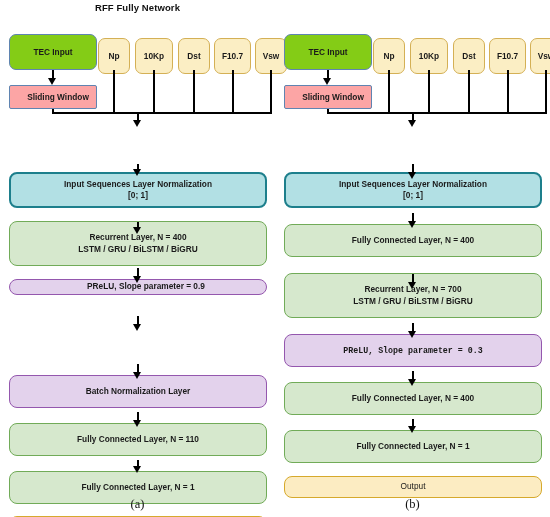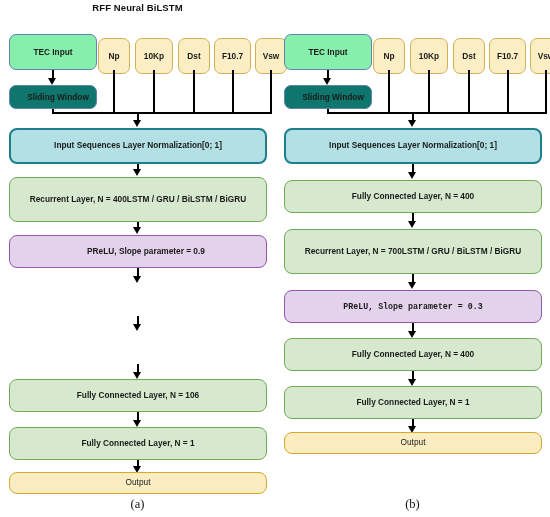--- a/index.html
+++ b/index.html
@@ -43,37 +43,37 @@
 
   
   .tec-box {
     position: absolute;
     left: 9px;
     top: 34px;
     width: 88px;
     height: 36px;
     border: 1.6px solid #5f84b1;
     border-radius: 7px;
-    background: #86efac;
+    background: #84cc16;
     display: flex;
     align-items: center;
     justify-content: center;
     font-size: 8.3px;
     font-weight: bold;
     box-sizing: border-box;
   }
   .sliding-box {
     position: absolute;
     left: 9px;
     top: 85px;
     width: 88px;
     height: 24px;
     border: 1.6px solid #5f84b1;
-    border-radius: 7px;
-    background: #0f766e;
+    border-radius: 2px;
+    background: #fca5a5;
     display: flex;
     align-items: center;
     justify-content: center;
     font-size: 8.3px;
     font-weight: bold;
     box-sizing: border-box;
     padding-left: 10px;
   }
   .feat-box {
     position: absolute;
@@ -91,28 +91,29 @@
   }
 
   
   .layer {
     position: absolute;
     left: 9px;
     width: 258px;
     border-radius: 8px;
     box-sizing: border-box;
     display: flex;
-    flex-direction: row;
+    flex-direction: column;
     align-items: center;
     justify-content: center;
     text-align: center;
     font-size: 8.3px;
     font-weight: bold;
     line-height: 1.35;
     padding: 0 4px;
+    margin-top: 44px;
   }
   .layer .ln2 { display: block; }
   .layer-norm {
     background: #b2e0e4;
     border: 2px solid #1d7f8c;
   }
   .layer-green {
     background: #d6e8cd;
     border: 1.6px solid #71ab58;
   }
@@ -154,21 +155,21 @@
     font-size: 12.5px;
     color: #111111;
   }
 </style>
 </head>
 <body>
 
 <div id="figure">
 
   <div class="panel" id="panel-a">
-    <div class="panel-title">RFF Neural BiLSTM</div>
+    <div class="panel-title">RFF Fully Network</div>
 
     <div class="tec-box">TEC Input</div>
     <div class="sliding-box">Sliding Window</div>
 
     <div class="feat-box" style="left:98px;  width:32px;">Np</div>
     <div class="feat-box" style="left:135px; width:38px;">10Kp</div>
     <div class="feat-box" style="left:178px; width:32px;">Dst</div>
     <div class="feat-box" style="left:214px; width:37px;">F10.7</div>
     <div class="feat-box" style="left:255px; width:32px;">Vsw</div>
 
@@ -194,34 +195,37 @@
     <div class="vline" style="left:137px; top:164px; height:6px;"></div>
     <div class="arrow-head" style="left:133px; top:169px;"></div>
 
     <div class="layer layer-green" style="top:177px; height:45px;">
       <span>Recurrent Layer, N = 400</span>
       <span class="ln2">LSTM / GRU / BiLSTM / BiGRU</span>
     </div>
     <div class="vline" style="left:137px; top:222px; height:6px;"></div>
     <div class="arrow-head" style="left:133px; top:227px;"></div>
 
-    <div class="layer layer-purple" style="top:235px; height:33px;padding-left:20px;">
+    <div class="layer layer-purple" style="top:235px; height:16px;padding-left:20px;">
       <span>PReLU, Slope parameter = 0.9</span>
     </div>
     <div class="vline" style="left:137px; top:268px; height:9px;"></div>
     <div class="arrow-head" style="left:133px; top:276px;"></div>
 
     <div class="vline" style="left:137px; top:316px; height:9px;"></div>
     <div class="arrow-head" style="left:133px; top:324px;"></div>
 
+    <div class="layer layer-purple" style="top:331px; height:33px;">
+      <span>Batch Normalization Layer</span>
+    </div>
     <div class="vline" style="left:137px; top:364px; height:9px;"></div>
     <div class="arrow-head" style="left:133px; top:372px;"></div>
 
     <div class="layer layer-green" style="top:379px; height:33px;">
-      <span>Fully Connected Layer, N = 106</span>
+      <span>Fully Connected Layer, N = 110</span>
     </div>
     <div class="vline" style="left:137px; top:412px; height:9px;"></div>
     <div class="arrow-head" style="left:133px; top:420px;"></div>
 
     <div class="layer layer-green" style="top:427px; height:33px;">
       <span>Fully Connected Layer, N = 1</span>
     </div>
     <div class="vline" style="left:137px; top:460px; height:7px;"></div>
     <div class="arrow-head" style="left:133px; top:466px;"></div>
 

